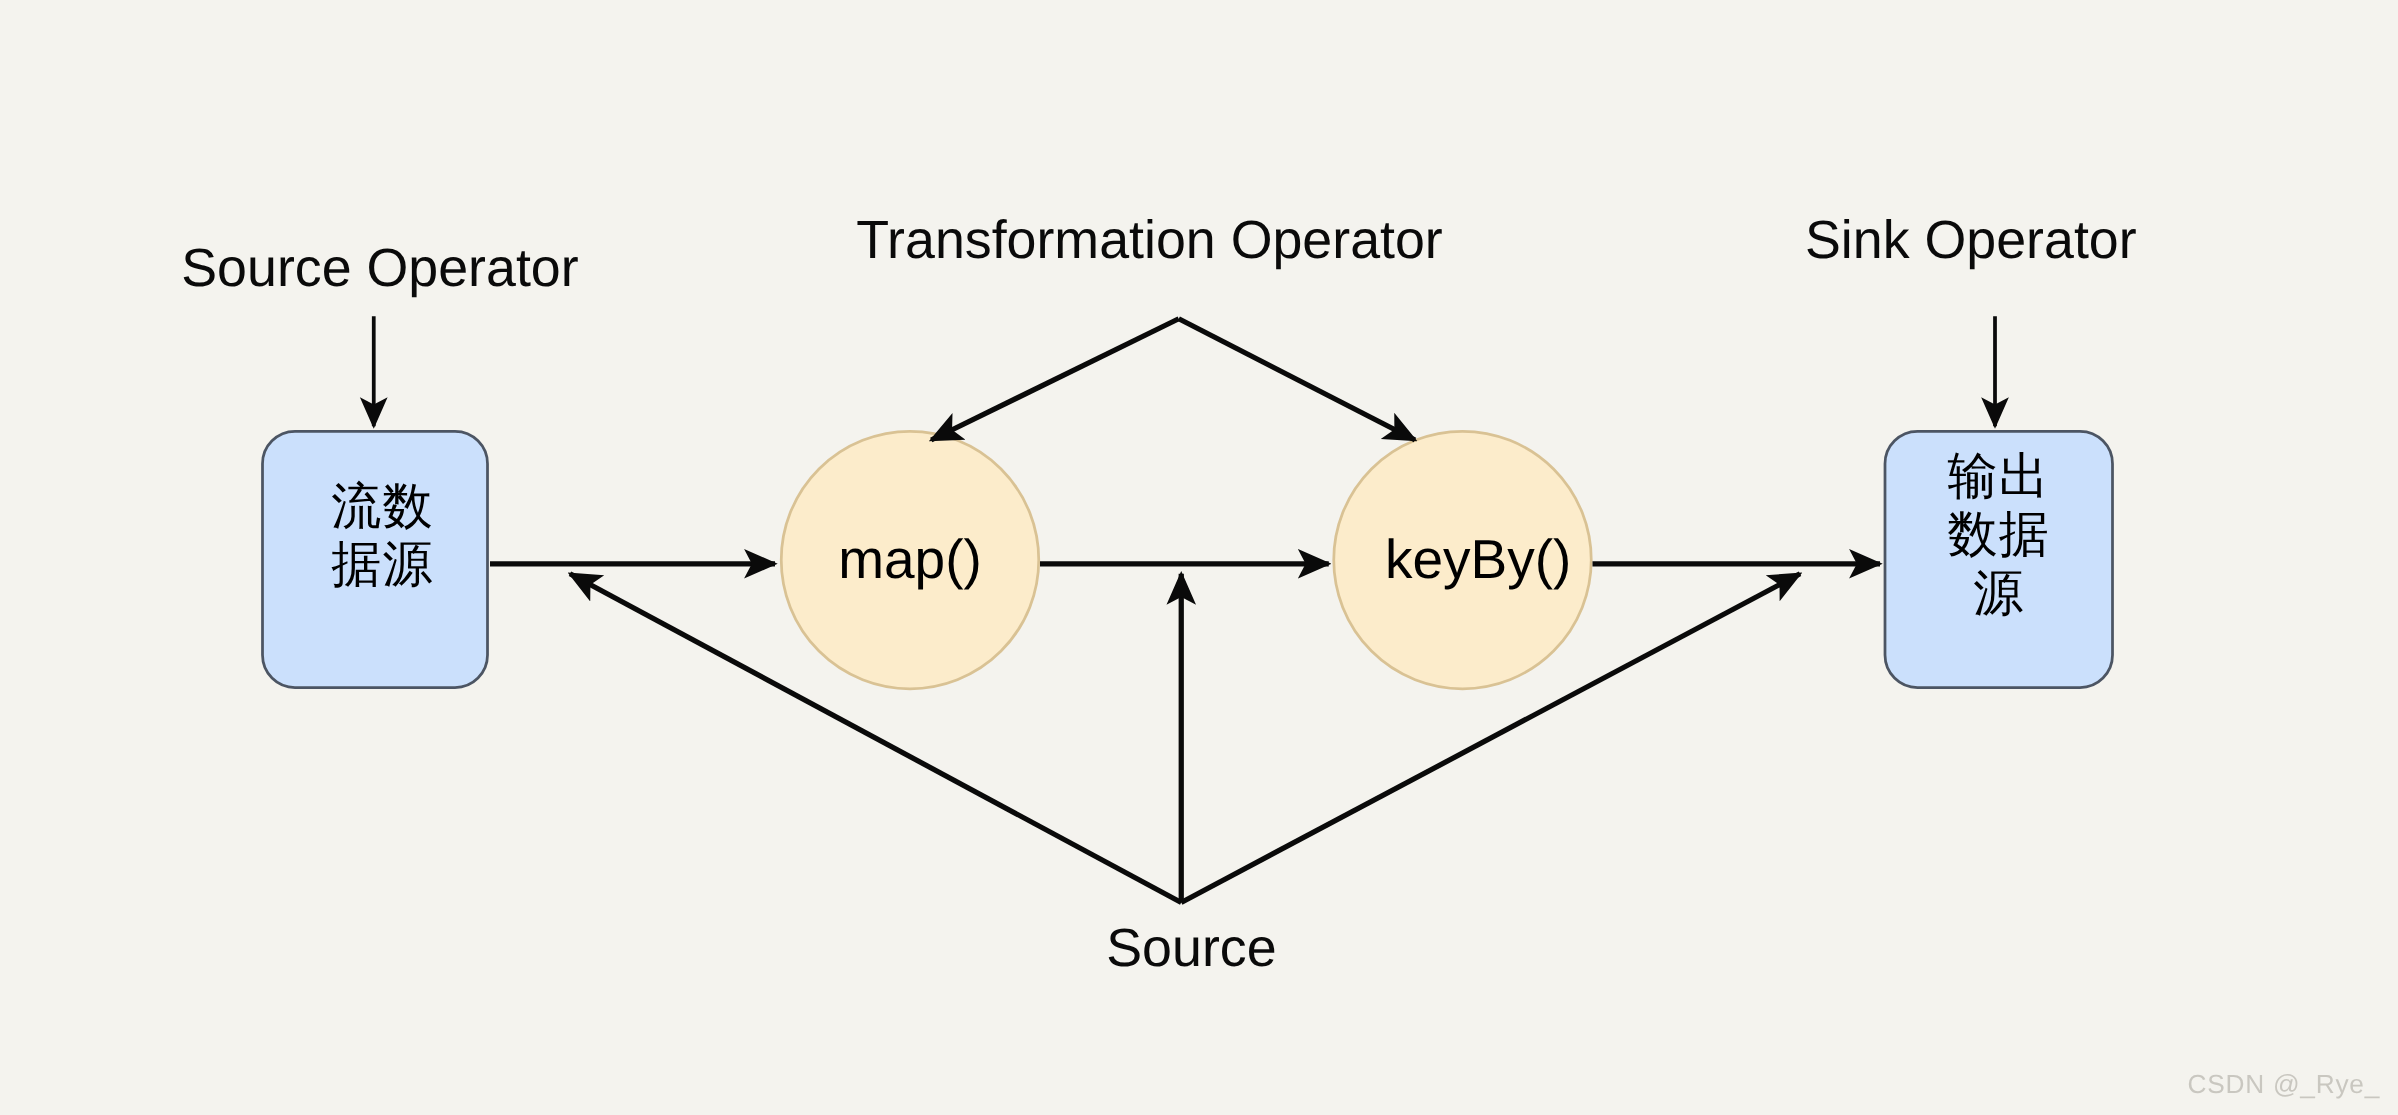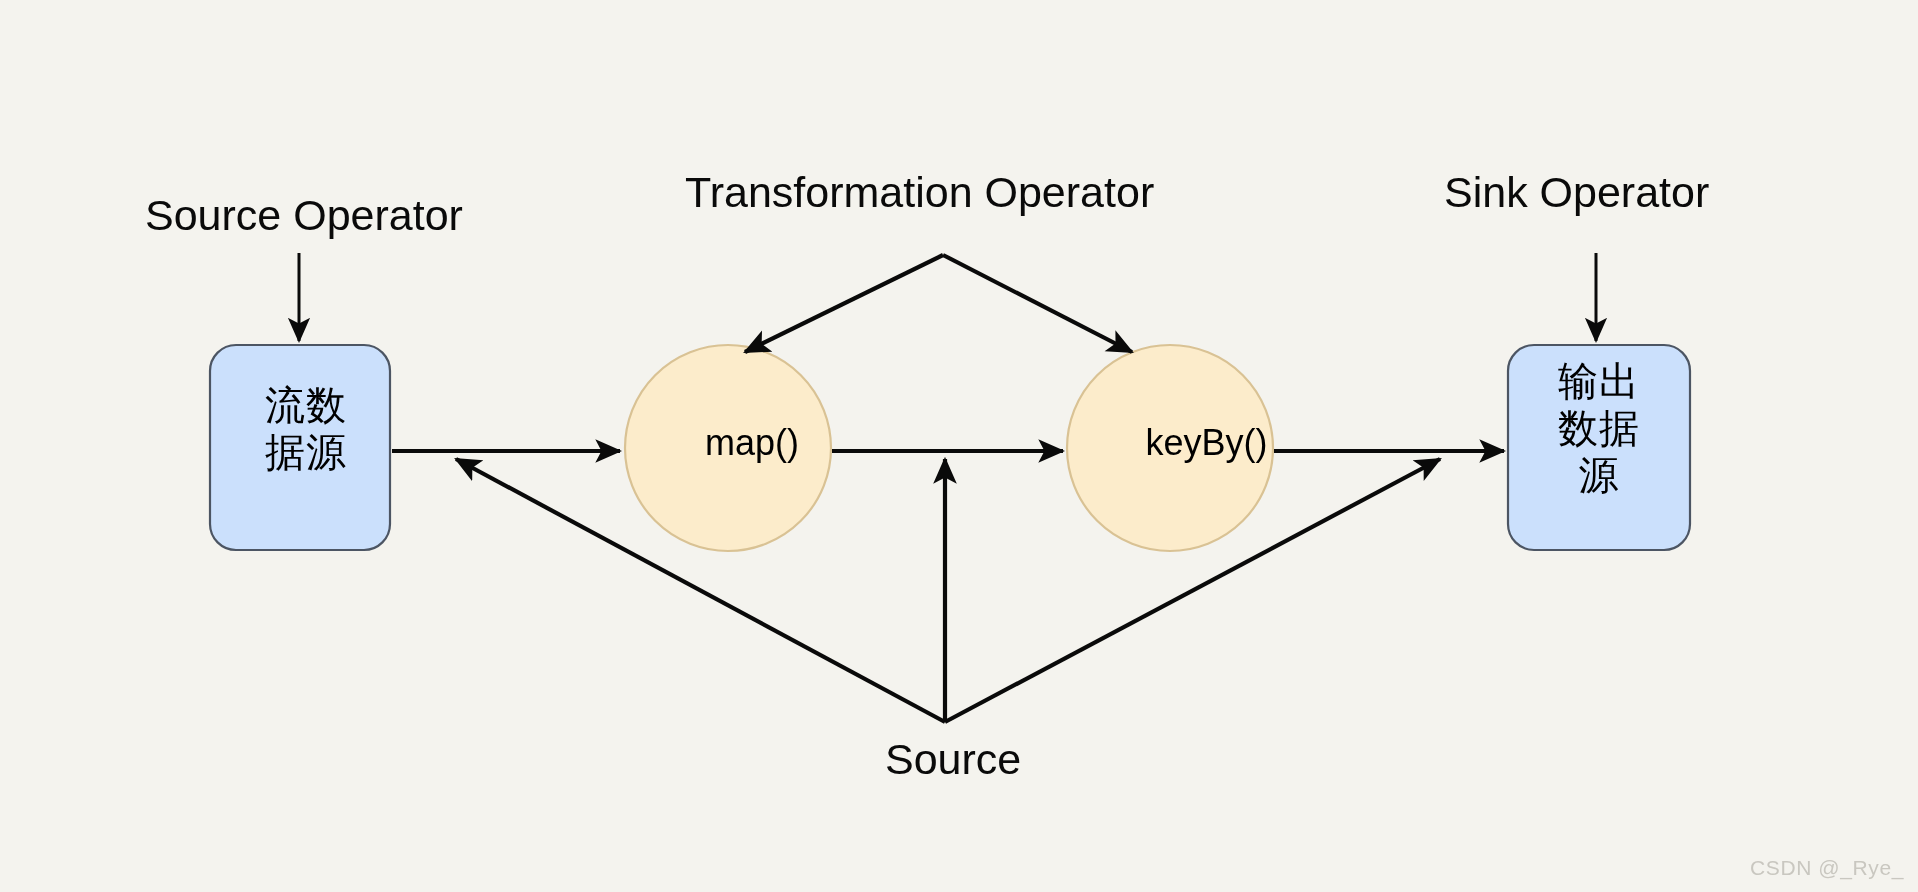--- a/index.html
+++ b/index.html
@@ -39,22 +39,21 @@
     font-size: 43px;
     font-family: "Liberation Sans", "DejaVu Sans", sans-serif;
     white-space: nowrap;
   }
   .cjk {
     font-family: "DejaVu Sans", "Liberation Sans", sans-serif;
     font-size: 40px;
     letter-spacing: 1px;
   }
   .fn-label {
-    font-size: 36px;
-    padding-left: 24px;
+    font-size: 44px;
   }
   #watermark {
     position: absolute;
     right: 14px;
     bottom: 12px;
     font-size: 21px;
     color: #c9c7c0;
     letter-spacing: 0.6px;
     font-family: "Liberation Sans", "DejaVu Sans", sans-serif;
   }

